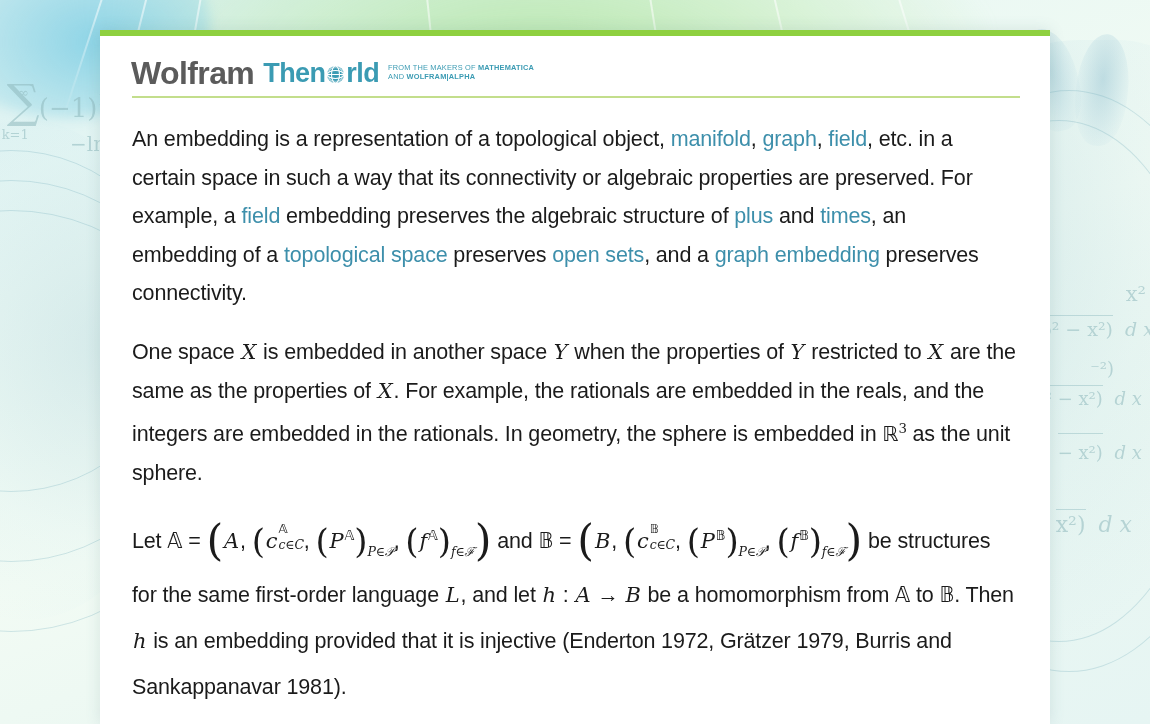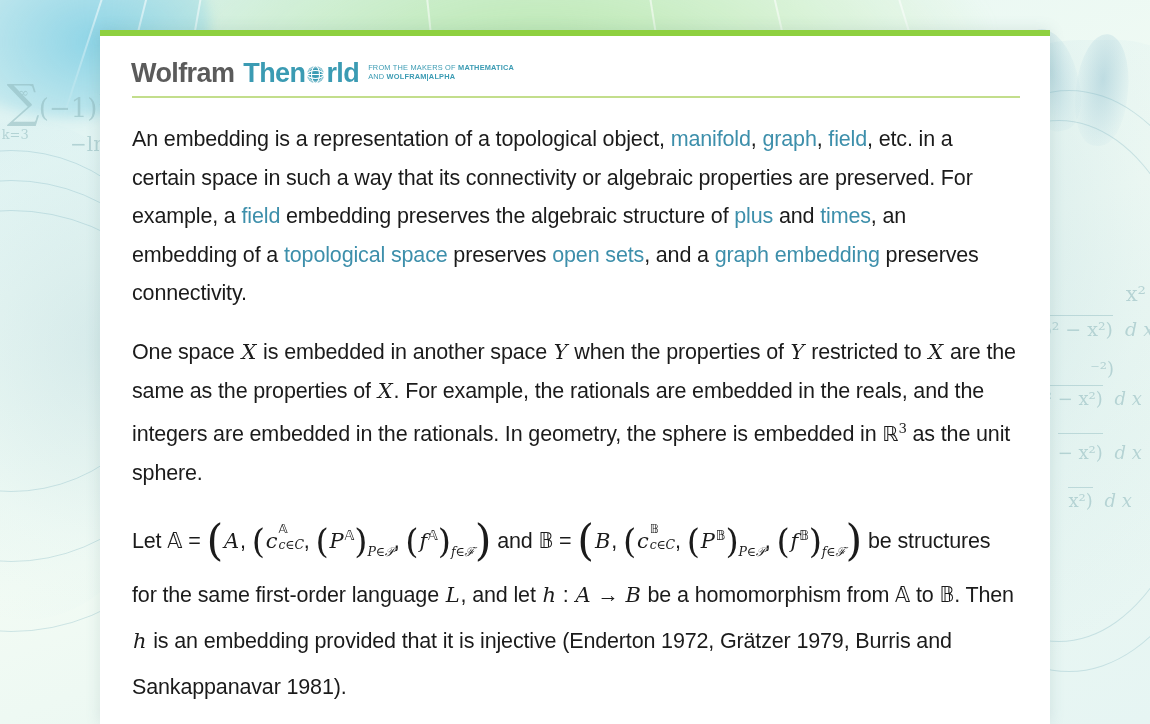--- a/index.html
+++ b/index.html
@@ -108,21 +108,21 @@
   }
 
   
   #site-logo {
     display: flex;
     align-items: center;
     height: 30px;
     margin-bottom: 4px;
   }
   .logo-wolfram {
-    font-size: 27px;
+    font-size: 32px;
     font-weight: bold;
     color: #5b5b5b;
     letter-spacing: -0.6px;
   }
   .logo-math {
     font-size: 27px;
     font-weight: bold;
     color: #3b9bb3;
     letter-spacing: -0.6px;
     margin-left: 9px;
@@ -275,41 +275,41 @@
   <div class="bg-fan" style="left:-200px; top:210px; width:420px; height:420px;"></div>
   <div class="bg-fan" style="left:-160px; top:150px; width:340px; height:340px;"></div>
 
   <div class="bg-swirl"></div>
   <div class="bg-petal" style="right:72px; top:28px; width:54px; height:104px; transform:rotate(-14deg);"></div>
   <div class="bg-petal" style="right:22px; top:34px; width:52px; height:112px; transform:rotate(6deg);"></div>
   <div class="bg-fan" style="right:-60px; top:120px; width:300px; height:520px; border-radius:50%;"></div>
   <div class="bg-fan" style="right:-90px; top:90px; width:340px; height:580px; border-radius:50%;"></div>
 
   <div class="bg-formula" style="left:4px; top:74px; font-size:30px;">
-    <span style="font-size:13px; position:relative; top:-20px; left:14px;">∞</span><span style="font-size:46px; position:relative; left:-8px;">∑</span><span style="font-size:13px; position:relative; top:22px; left:-46px;">k=3</span><span style="font-size:26px; position:relative; left:-36px;">(−1)</span><span style="font-size:14px; position:relative; top:-12px; left:-34px;">k−1</span>
+    <span style="font-size:13px; position:relative; top:-20px; left:14px;">∞</span><span style="font-size:46px; position:relative; left:-8px;">∑</span><span style="font-size:13px; position:relative; top:22px; left:-46px;">k=1</span><span style="font-size:26px; position:relative; left:-36px;">(−1)</span><span style="font-size:14px; position:relative; top:-12px; left:-34px;">k−1</span>
   </div>
   <div class="bg-formula" style="left:70px; top:132px; font-size:20px;">−ln</div>
 
   <div class="bg-formula" style="right:4px; top:282px; font-size:21px;">
     <span>x²</span>
   </div>
   <div class="bg-formula" style="right:-4px; top:318px; font-size:19px;">
     <span style="border-top:1px solid #9dc4c8; padding-top:2px;">(b² − x²)</span>
     <span style="font-style:italic; margin-left:6px;">d x</span>
   </div>
   <div class="bg-formula" style="right:36px; top:358px; font-size:18px;">⁻²)</div>
   <div class="bg-formula" style="right:8px; top:388px; font-size:18px;">
     <span style="border-top:1px solid #9dc4c8; padding-top:2px;">² − x²)</span>
     <span style="font-style:italic; margin-left:6px;">d x</span>
   </div>
   <div class="bg-formula" style="right:8px; top:442px; font-size:18px;">
     <span style="border-top:1px solid #9dc4c8; padding-top:8px;">− x²)</span>
     <span style="font-style:italic; margin-left:6px;">d x</span>
   </div>
-  <div class="bg-formula" style="right:18px; top:490px; font-size:18px;">
+  <div class="bg-formula" style="right:18px; top:512px; font-size:22px;">
     <span style="border-top:1px solid #9dc4c8; padding-top:2px;">x²)</span>
     <span style="font-style:italic; margin-left:6px;">d x</span>
   </div>
 </div>
 
 <div id="content-card">
   <div id="card-top-bar"></div>
 
   <div id="card-inner">
 

